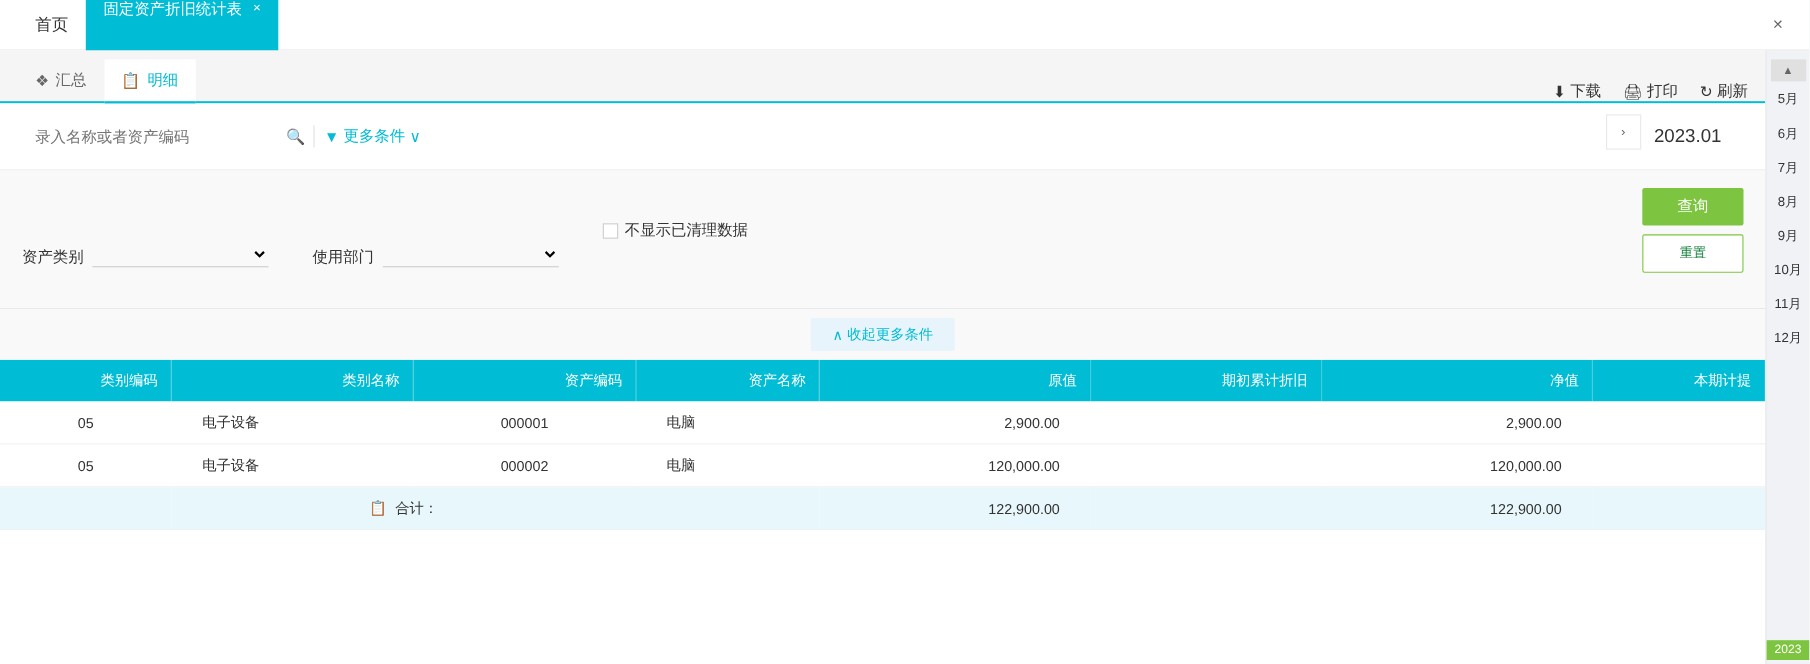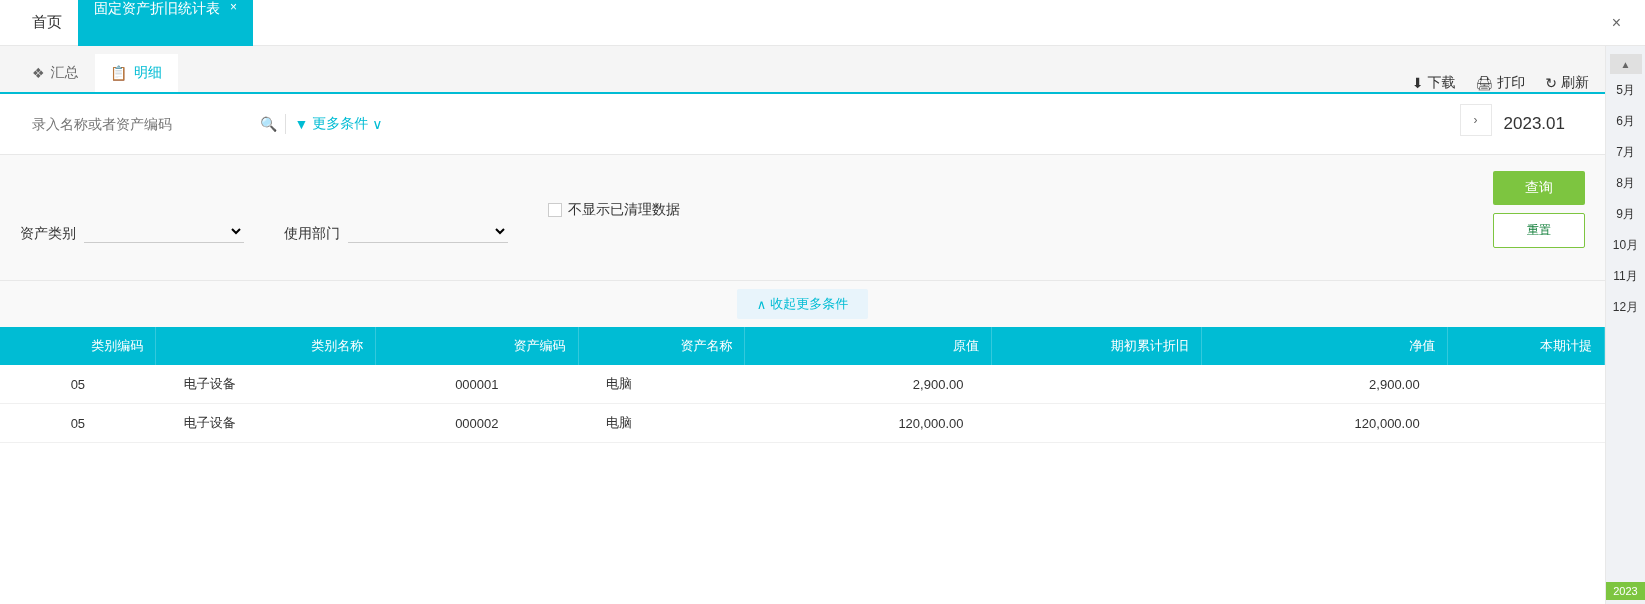--- a/index.html
+++ b/index.html
@@ -466,20 +466,32 @@
             <td class="text-center">05</td>
             <td class="text-left">电子设备</td>
             <td class="text-center">000002</td>
             <td class="text-left">电脑</td>
             <td class="text-right">120,000.00</td>
             <td class="text-right"></td>
             <td class="text-right">120,000.00</td>
             <td class="text-right"></td>
           </tr>
 
+          <tr class="summary-row">
+            <td></td>
+            <td colspan="2">
+              <span class="summary-icon">📋</span>
+              <span>合计：</span>
+            </td>
+            <td></td>
+            <td class="text-right">122,900.00</td>
+            <td class="text-right"></td>
+            <td class="text-right">122,900.00</td>
+            <td class="text-right"></td>
+          </tr>
         </tbody>
       </table>
     </div>
 
   </div>
 
   <div class="right-sidebar">
     <div class="scroll-up-btn">▲</div>
     <div class="month-list">
       <div class="month-item">5月</div>

